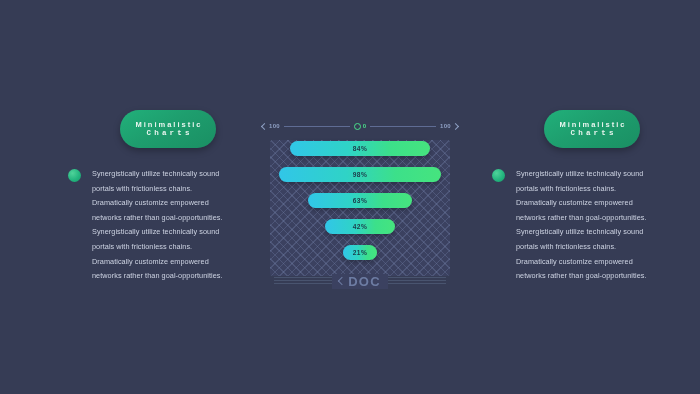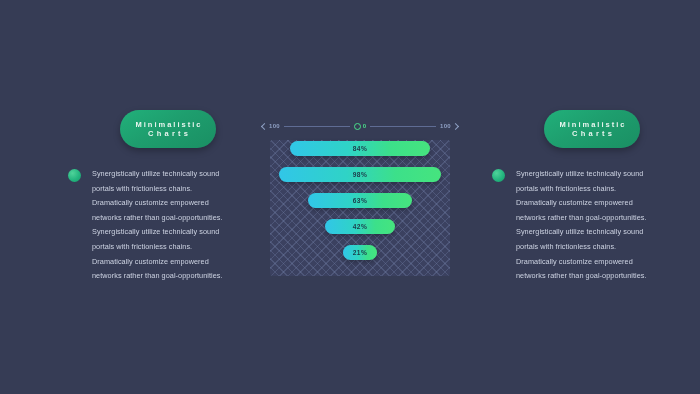--- a/index.html
+++ b/index.html
@@ -35,21 +35,21 @@
     line-height:1.25;
   }
   .badge span{
     color:#e9f5ef;
     font-size:7.5px;
     font-weight:bold;
     letter-spacing:2.0px;
     text-indent:2.0px;
     white-space:nowrap;
   }
-  .badge .l2{letter-spacing:3.2px;text-indent:3.2px;}
+  .badge .l2{letter-spacing:3.2px;text-indent:3.2px;font-family:Liberation Mono, monospace;}
 
   .body-row{
     margin-top:19px;
     display:flex;
     align-items:flex-start;
   }
   .bullet{
     width:13px;height:13px;border-radius:50%;
     background:radial-gradient(circle at 35% 32%,#4fd39a 0%,#24b57f 55%,#149a66 100%);
     flex:0 0 13px;
@@ -264,20 +264,27 @@
             <span class="bar-val">42%</span>
           </div>
         </div>
         <div class="bar-row">
           <div class="bar" style="width: 34.86px;">
             <span class="bar-val">21%</span>
           </div>
         </div>
       </div>
 
+    <div class="footer">
+      <div class="f-lines"></div>
+      <div class="f-word">
+        <i class="f-chev"></i>
+        <span>DOC</span>
+      </div>
+    </div>
   </div>
 
   <div class="side right">
     <div class="badge">
       <span>Minimalistic</span>
       <span class="l2">Charts</span>
     </div>
     <div class="body-row">
       <div class="bullet"></div>
       <div class="para">Synergistically utilize technically sound

